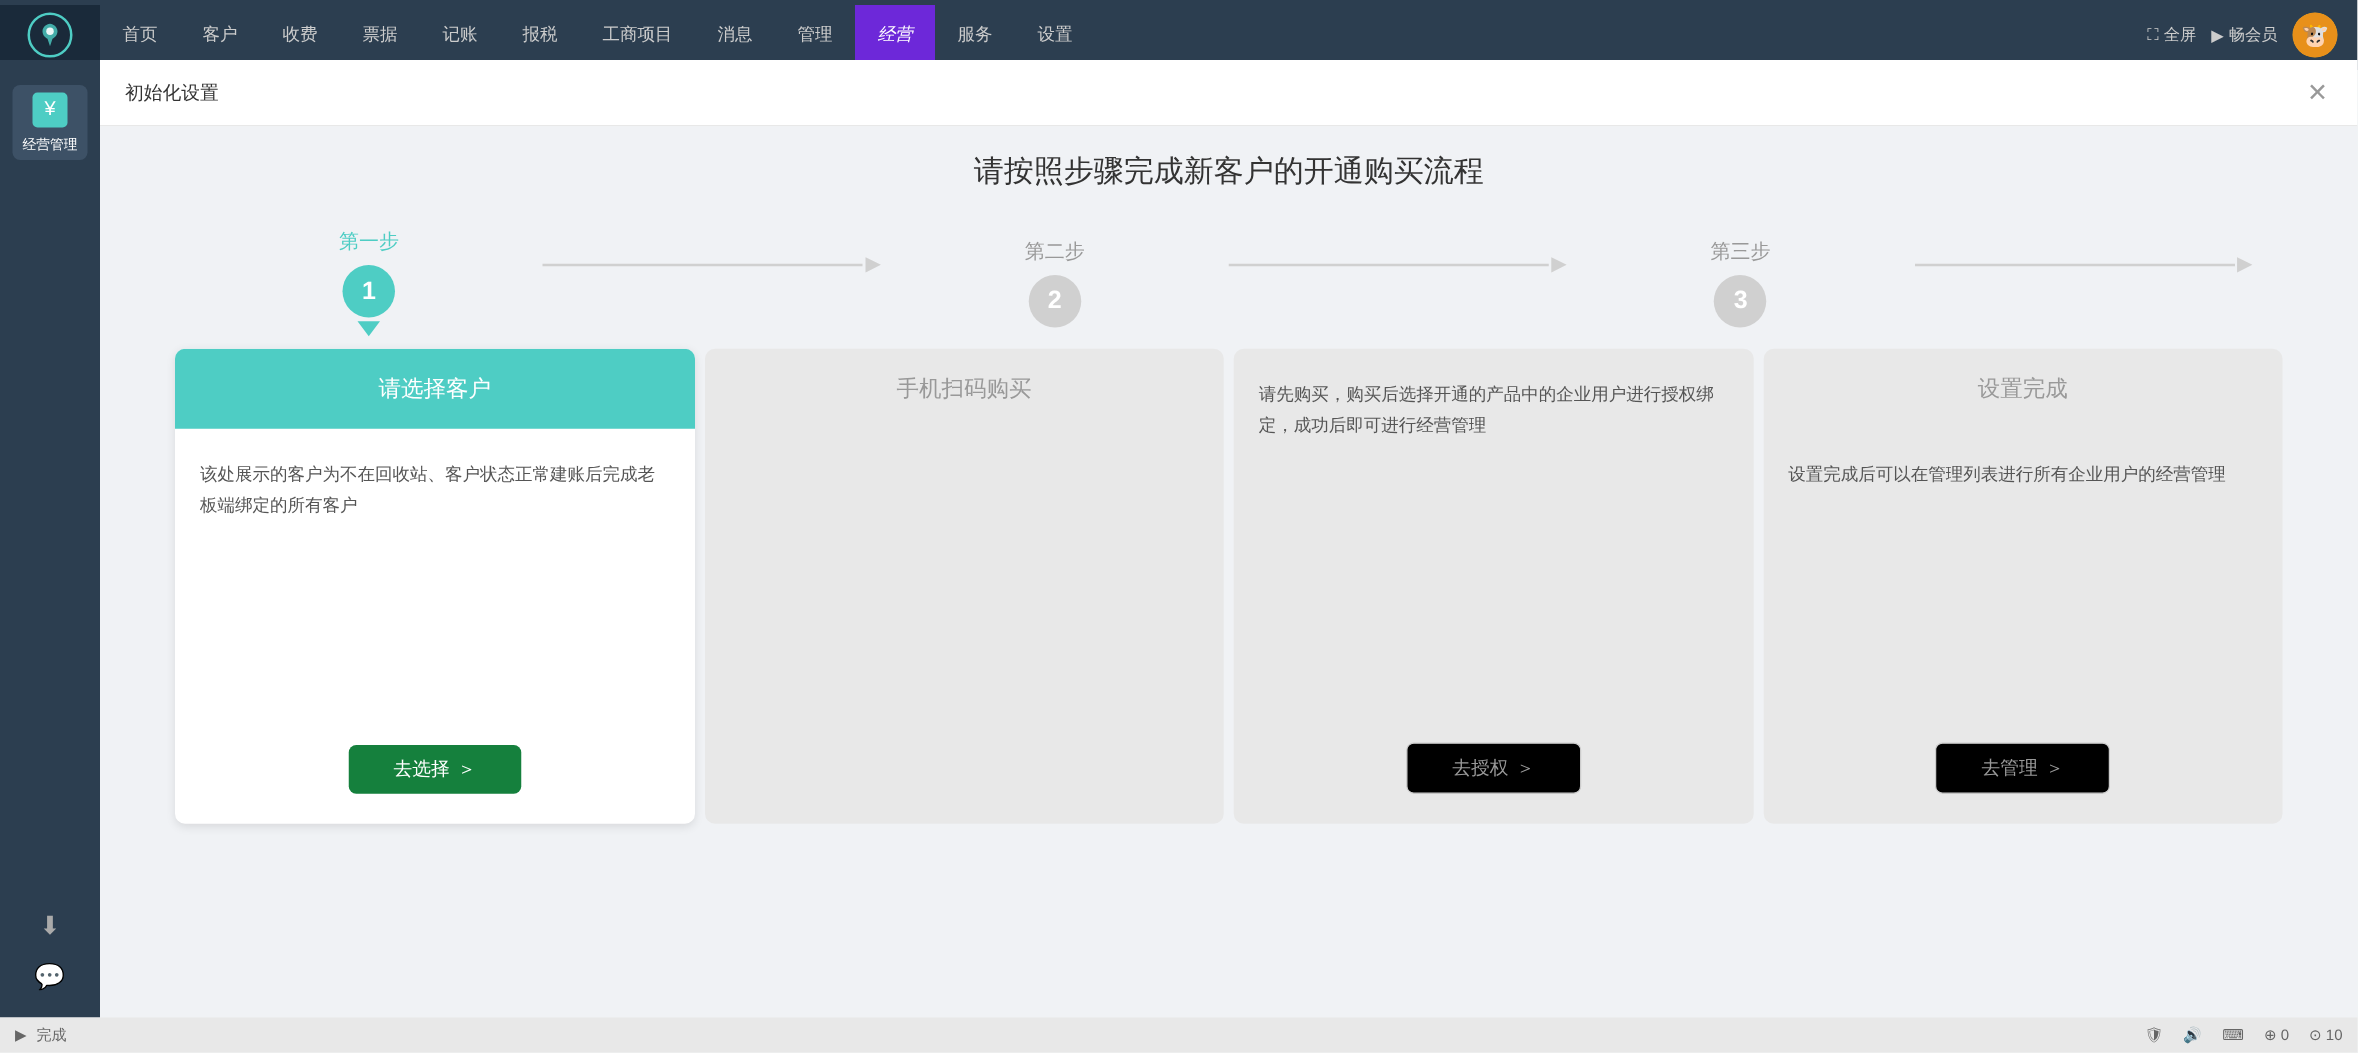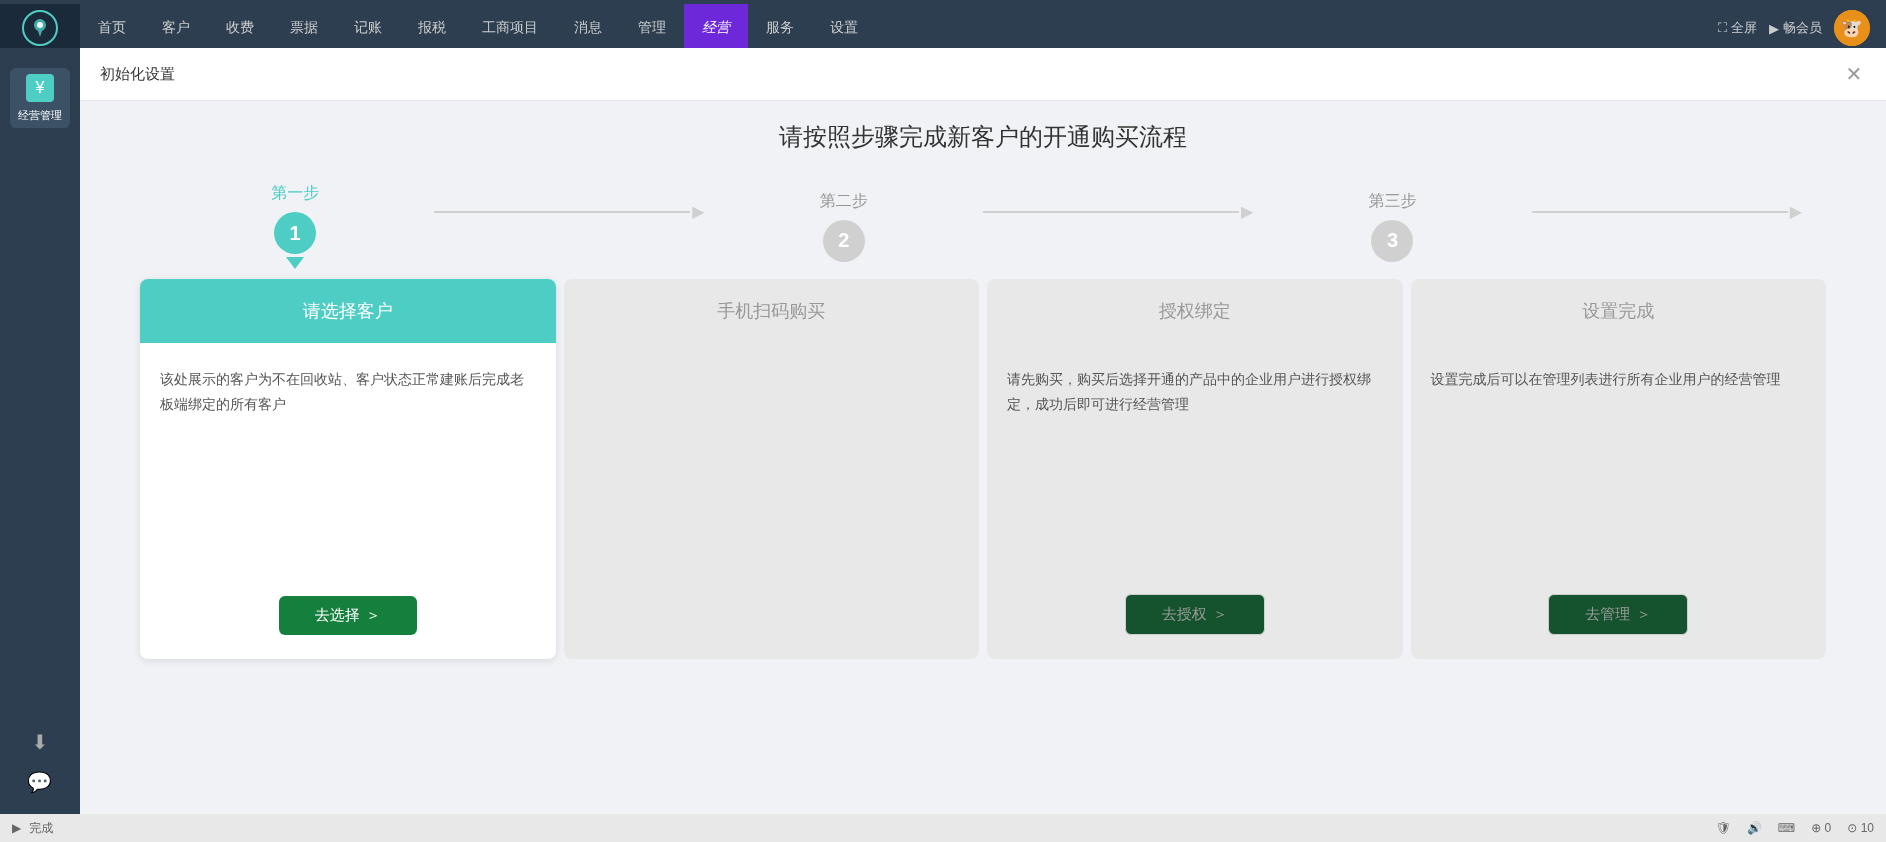--- a/index.html
+++ b/index.html
@@ -236,21 +236,21 @@
       padding: 16px 20px 24px;
       display: flex;
       justify-content: center;
     }
     .action-btn {
       padding: 10px 36px;
       border-radius: 6px;
       font-size: 15px;
       cursor: pointer;
       border: 1px solid #ccc;
-      background: #14532d;
+      background: #000000;
       color: #999;
       display: flex;
       align-items: center;
       gap: 6px;
     }
     .action-btn.active {
       background: #15803d;
       border: none;
       color: #fff;
     }
@@ -460,21 +460,20 @@
         </div>
       </div>
 
       <div class="card">
         <div class="card-header">手机扫码购买</div>
         <div class="card-footer">
         </div>
       </div>
 
       <div class="card">
-        <div class="card-header">授权绑定</div>
         <div class="card-body">请先购买，购买后选择开通的产品中的企业用户进行授权绑定，成功后即可进行经营管理</div>
         <div class="card-footer">
           <button class="action-btn">
             <span>去授权</span>
             <span>＞</span>
           </button>
         </div>
       </div>
 
       <div class="card">

